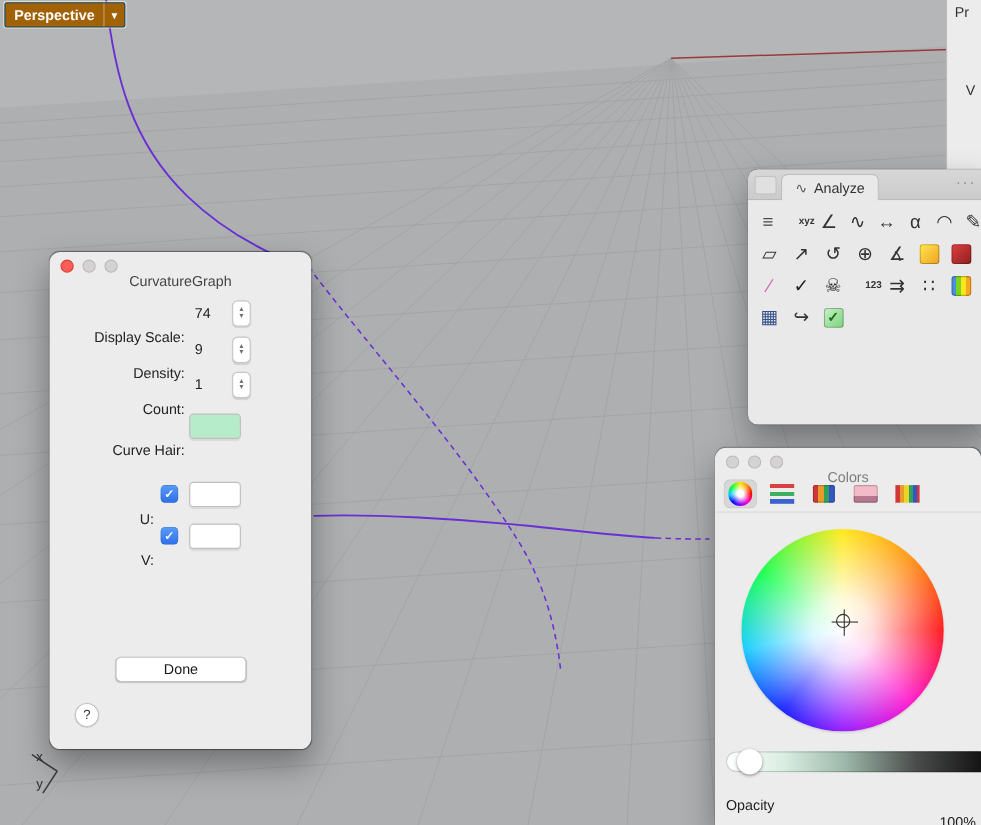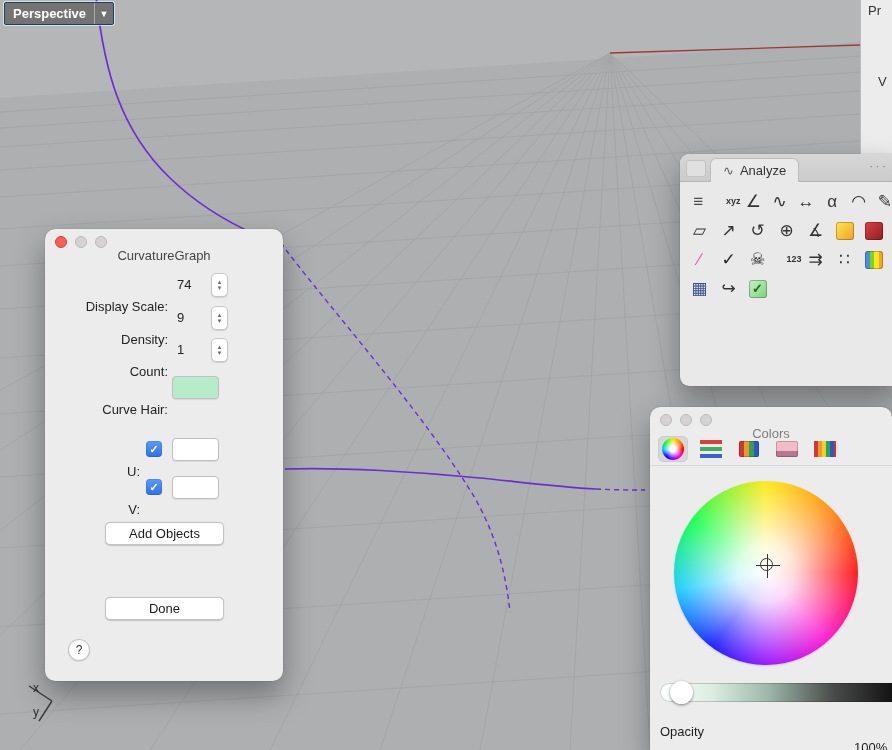--- a/index.html
+++ b/index.html
@@ -2,21 +2,21 @@
 <html><head>
 <meta charset="utf-8">
 <style>
   html,body{margin:0;padding:0;background:#888;}
   .stage{position:relative;width:892px;height:750px;overflow:hidden;background:#b5b6b8;
          font-family:"Liberation Sans",sans-serif;-webkit-font-smoothing:antialiased;}
   .viewport-svg{position:absolute;left:0;top:0;width:892px;height:750px;}
 
   
   .persp-btn{position:absolute;left:4px;top:2px;height:21px;display:flex;align-items:stretch;
-             background:#737373;border:1px solid #14465f;border-radius:2px;
+             background:#a16207;border:1px solid #14465f;border-radius:2px;
              box-shadow:0 0 0 1px rgba(255,255,255,.55);color:#fff;}
   .persp-label{font-size:13px;font-weight:bold;padding:3px 8px 0 8px;}
   .persp-arrow{width:18px;display:flex;align-items:center;justify-content:center;
                border-left:1px solid rgba(255,255,255,.4);font-size:9px;}
   .axis-label{position:absolute;font-size:12px;color:#2e2e2e;}
 
   .side-strip{position:absolute;right:0;top:0;width:31px;height:156px;background:#ececec;
               border-left:1px solid #bdbdbd;border-bottom:1px solid #bdbdbd;font-size:13px;color:#333;}
   .side-strip .pr{position:absolute;left:7px;top:3px;}
   .side-strip .v{position:absolute;left:17px;top:74px;}
@@ -321,21 +321,20 @@
       <span class="checkbox">✓</span>
       <span class="swatch"></span>
     </div>
 
     <div class="cg-row" style="top:247px">
       <span class="cg-label short">V:</span>
       <span class="checkbox">✓</span>
       <span class="swatch"></span>
     </div>
 
-    <div class="cg-btn" style="top:293px">Add Objects</div>
     <div class="cg-btn" style="top:368px">Done</div>
     <div class="cg-help">?</div>
   </div>
 
   <div class="mac-window colors">
     <div class="titlebar">
       <span class="lights">
         <span class="light gray"></span>
         <span class="light gray"></span>
         <span class="light gray"></span>

